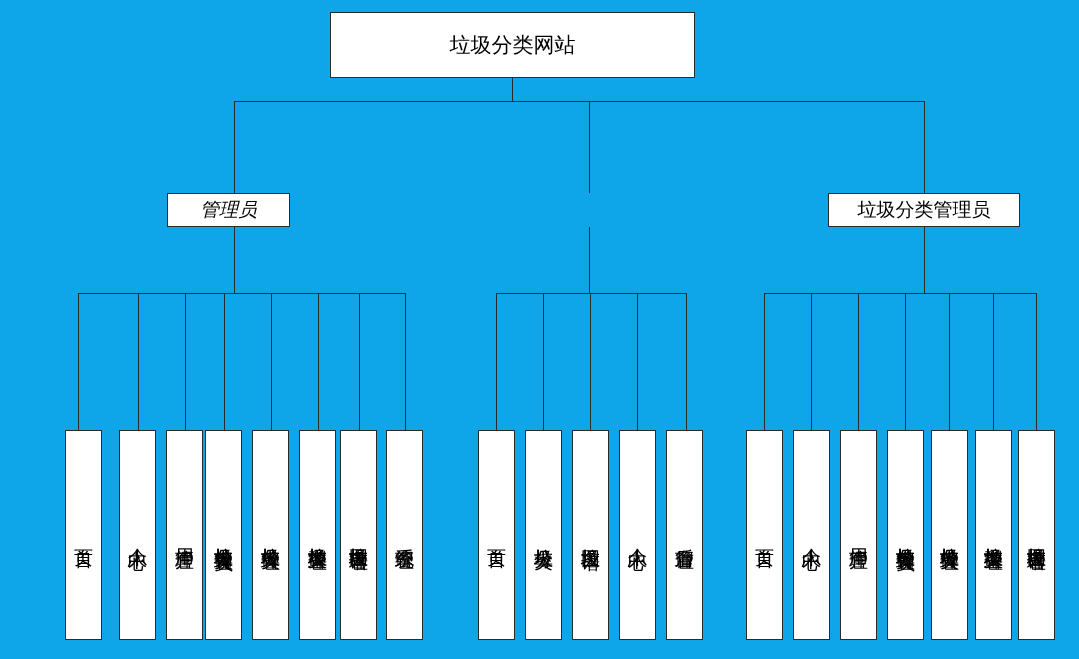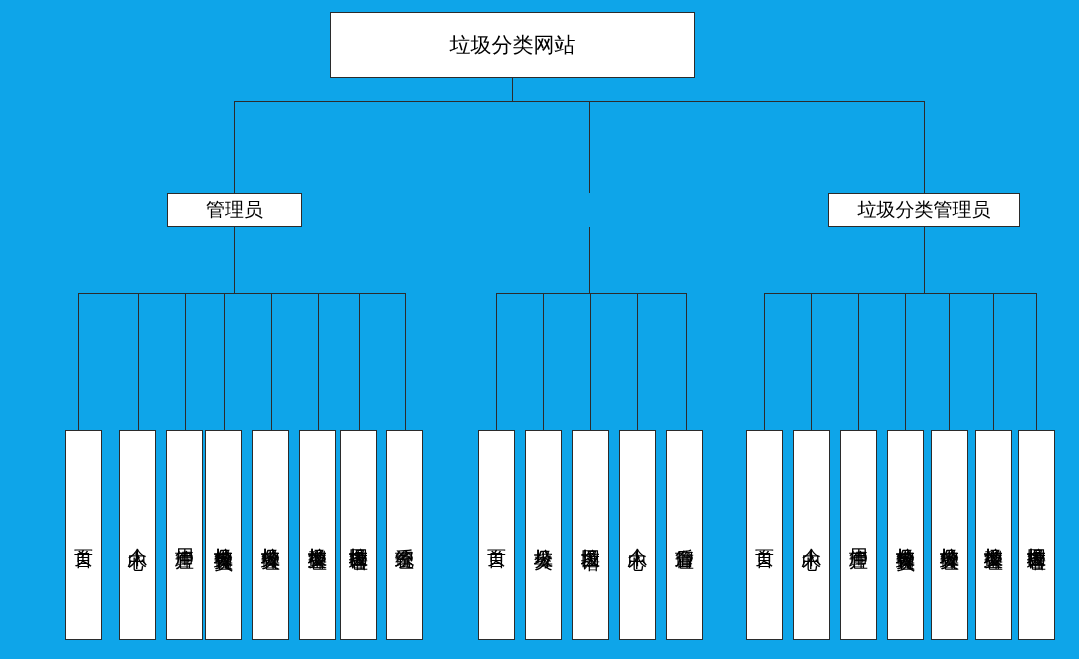--- a/index.html
+++ b/index.html
@@ -70,21 +70,21 @@
   </div>
 
   <div class="ln v" style="left:512px; top:78px; height:23px;"></div>
 
   <div class="ln h" style="left:234px; top:101px; width:691px;"></div>
 
   <div class="ln v" style="left:234px; top:101px; height:92px;"></div>
   <div class="ln v" style="left:589px; top:101px; height:92px;"></div>
   <div class="ln v" style="left:924px; top:101px; height:92px;"></div>
 
-  <div class="node lvl2" style="left:167px; top:193px; width:135px; height:34px;">
+  <div class="node lvl2" style="left:167px; top:193px; width:123px; height:34px;font-style:italic;">
     <span class="label">管理员</span>
   </div>
 
 
   <div class="node lvl2" style="left:828px; top:193px; width:192px; height:34px;">
     <span class="label">垃圾分类管理员</span>
   </div>
 
   <div class="ln v" style="left:234px; top:227px; height:66px;"></div>
   <div class="ln h" style="left:78px; top:293px; width:327px;"></div>

